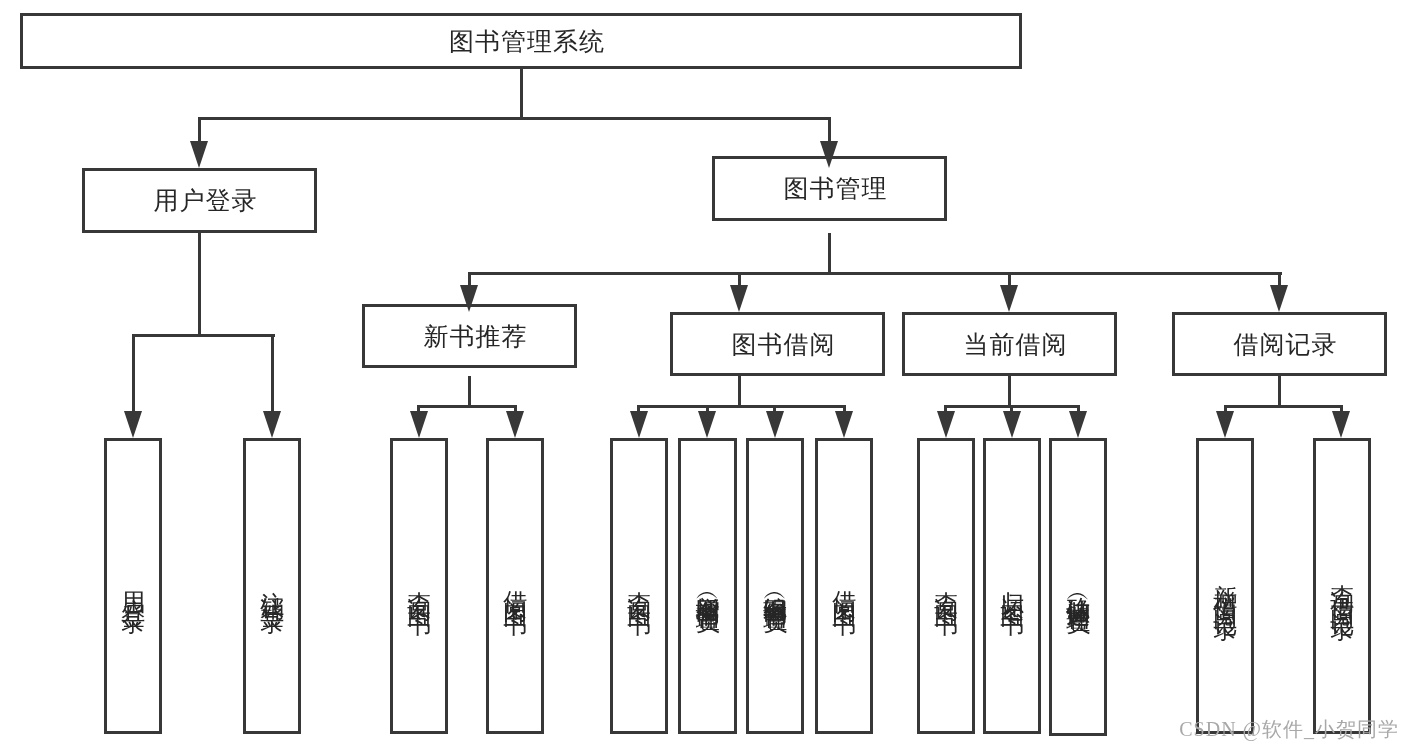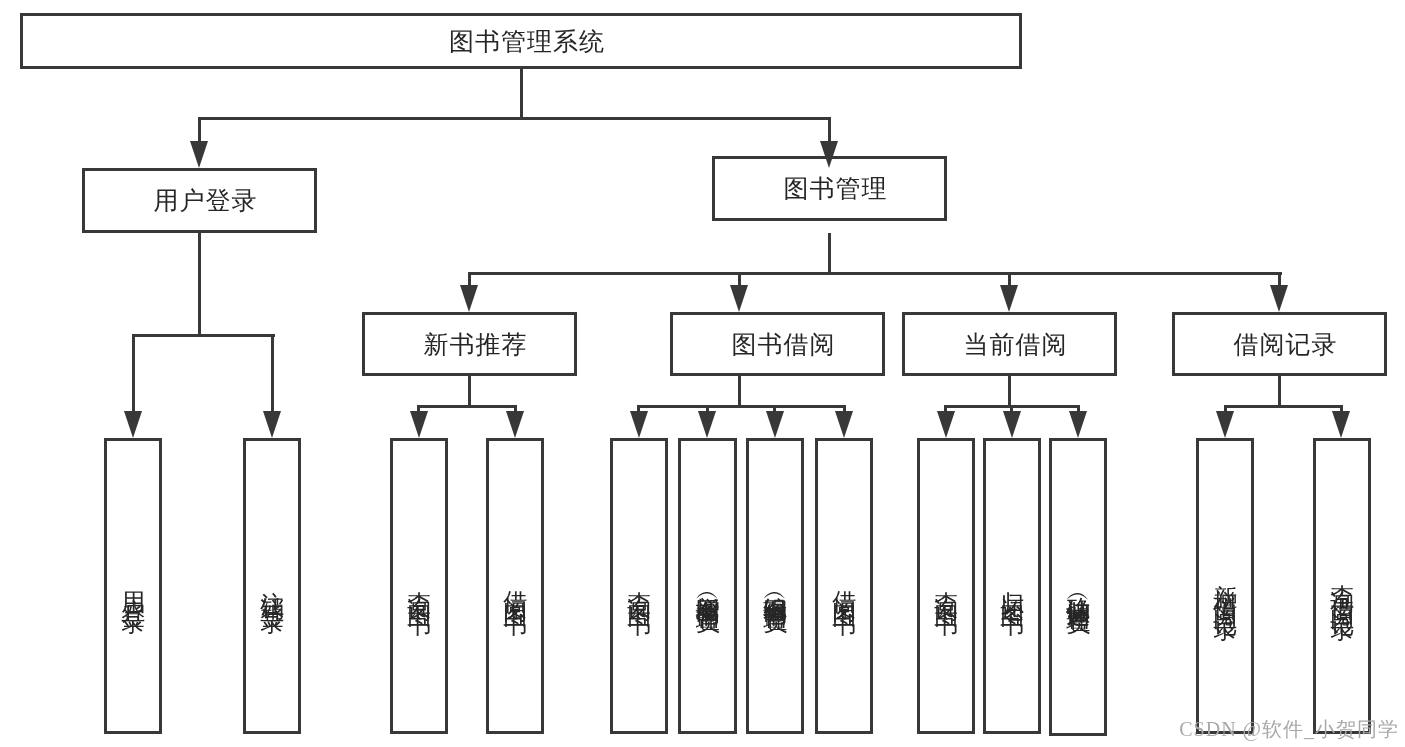--- a/index.html
+++ b/index.html
@@ -38,21 +38,21 @@
 </head>
 <body>
 
 <div id="canvas">
 
   <div class="box hnode" style="left:20px;top:13px;width:1002px;height:56px;">图书管理系统</div>
 
   <div class="box hnode" style="left:82px;top:168px;width:235px;height:65px;">用户登录</div>
   <div class="box hnode" style="left:712px;top:156px;width:235px;height:65px;">图书管理</div>
 
-  <div class="box hnode" style="left:362px;top:312px;width:215px;height:64px;">新书推荐</div>
+  <div class="box hnode" style="left:362px;top:304px;width:215px;height:64px;">新书推荐</div>
   <div class="box hnode" style="left:632px;top:312px;width:215px;height:64px;margin-left:38px;">图书借阅</div>
   <div class="box hnode" style="left:902px;top:312px;width:215px;height:64px;">当前借阅</div>
   <div class="box hnode" style="left:1172px;top:312px;width:215px;height:64px;">借阅记录</div>
 
   <div class="box vnode" style="left:104px;top:438px;width:58px;height:296px;">用户登录</div>
   <div class="box vnode" style="left:243px;top:438px;width:58px;height:296px;">注销登录</div>
 
   <div class="box vnode" style="left:390px;top:438px;width:58px;height:296px;">查询图书</div>
   <div class="box vnode" style="left:486px;top:438px;width:58px;height:296px;">借阅图书</div>
 

